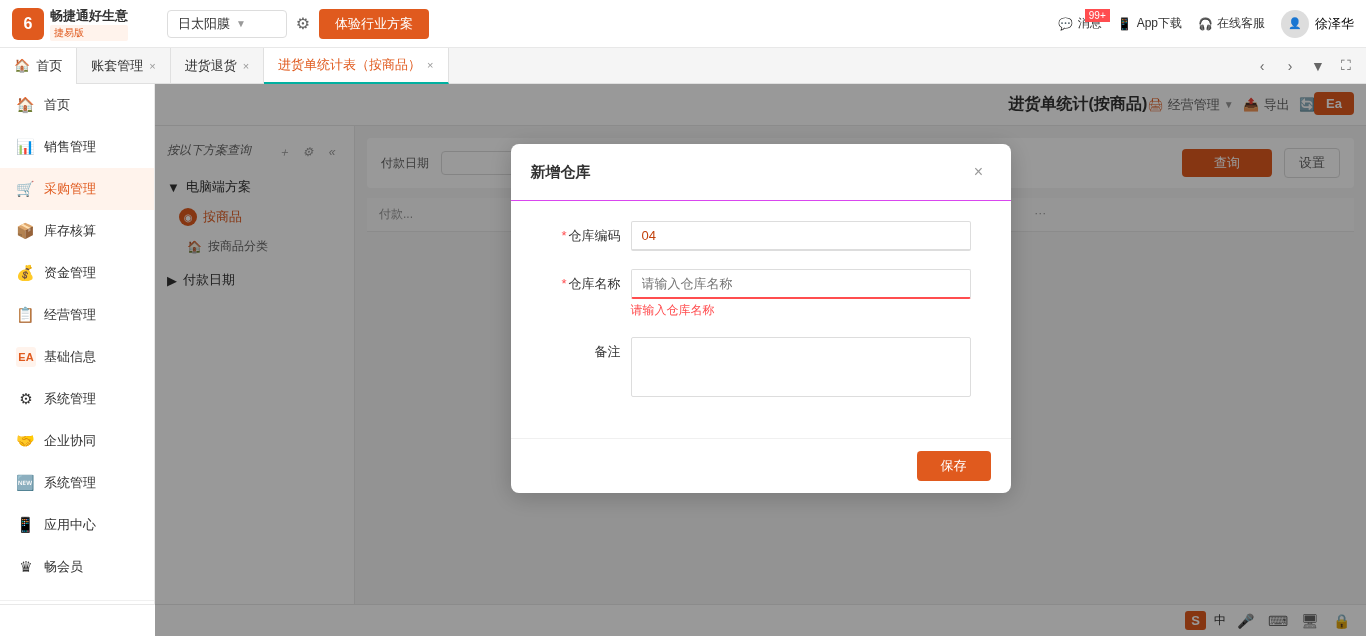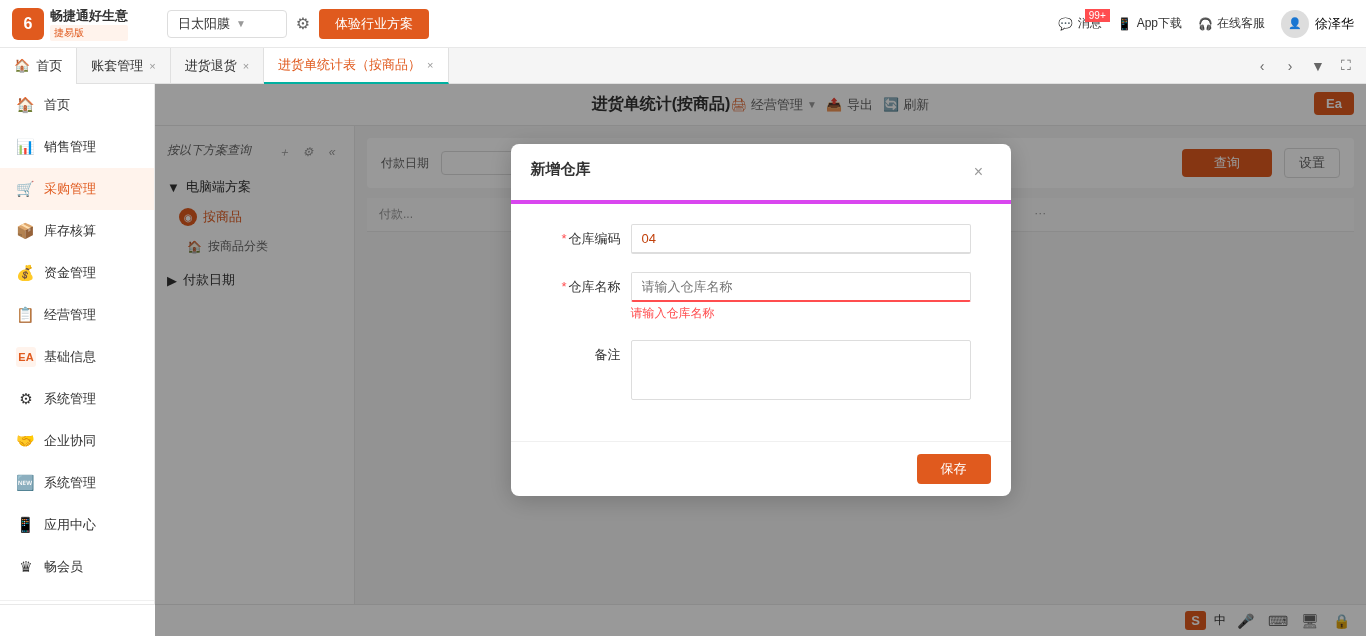--- a/index.html
+++ b/index.html
@@ -231,21 +231,21 @@
       flex: 1;
       background: #f5f5f5;
       overflow: hidden;
       position: relative;
     }
     .page-header {
       background: #fff;
       padding: 10px 20px;
       display: flex;
       align-items: center;
-      justify-content: center;
+      justify-content: flex-end;
       border-bottom: 1px solid #e8e8e8;
     }
     .page-title {
       font-size: 16px;
       font-weight: bold;
       color: #333;
     }
     .page-actions {
       display: flex;
       align-items: center;
@@ -446,23 +446,23 @@
     
     .dialog {
       background: #fff;
       border-radius: 8px;
       width: 500px;
       box-shadow: 0 4px 24px rgba(0,0,0,0.2);
       position: relative;
     }
     .dialog-header {
       padding: 16px 20px;
-      border-bottom: 4px solid #d946ef;
-      display: flex;
-      align-items: flex-start;
+      border-bottom: 1px solid #d946ef;
+      display: flex;
+      align-items: center;
       justify-content: space-between;
     }
     .dialog-title {
       font-size: 15px;
       font-weight: bold;
       color: #333;
     }
     .dialog-close {
       width: 24px;
       height: 24px;

